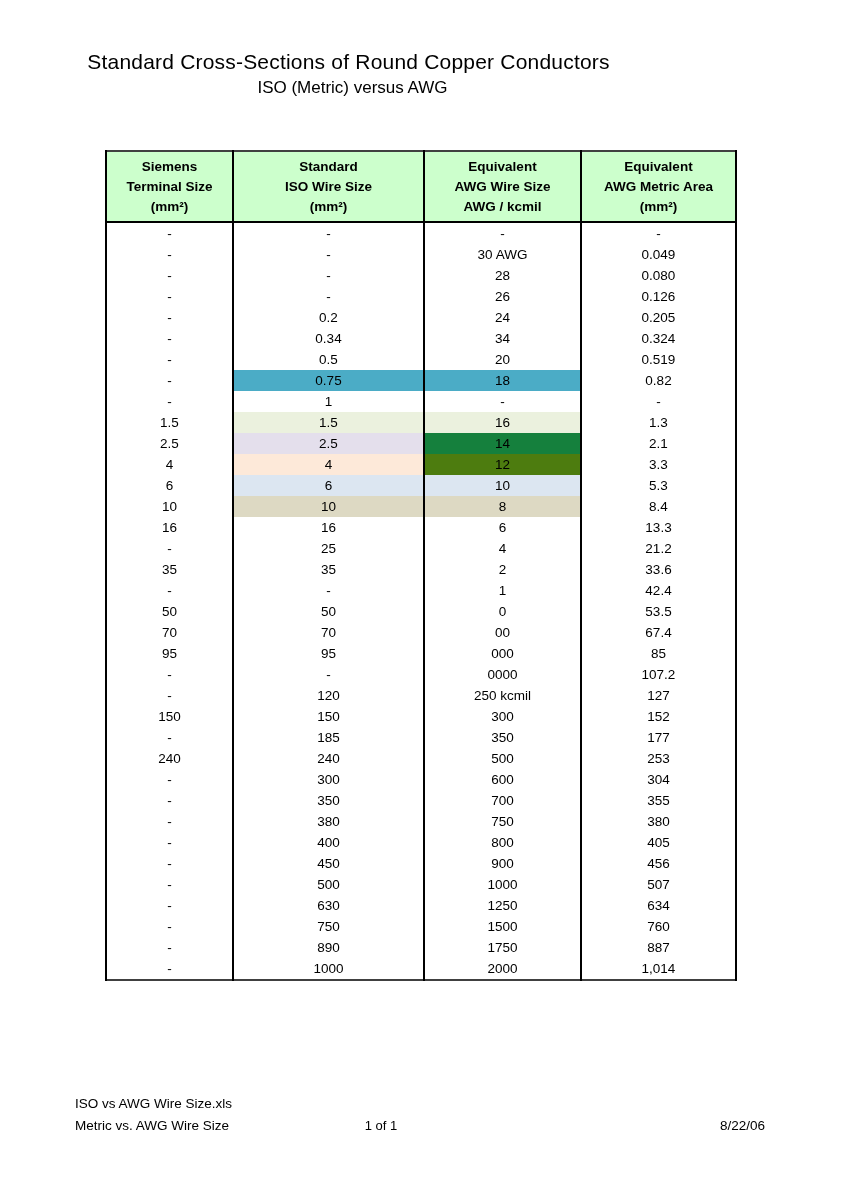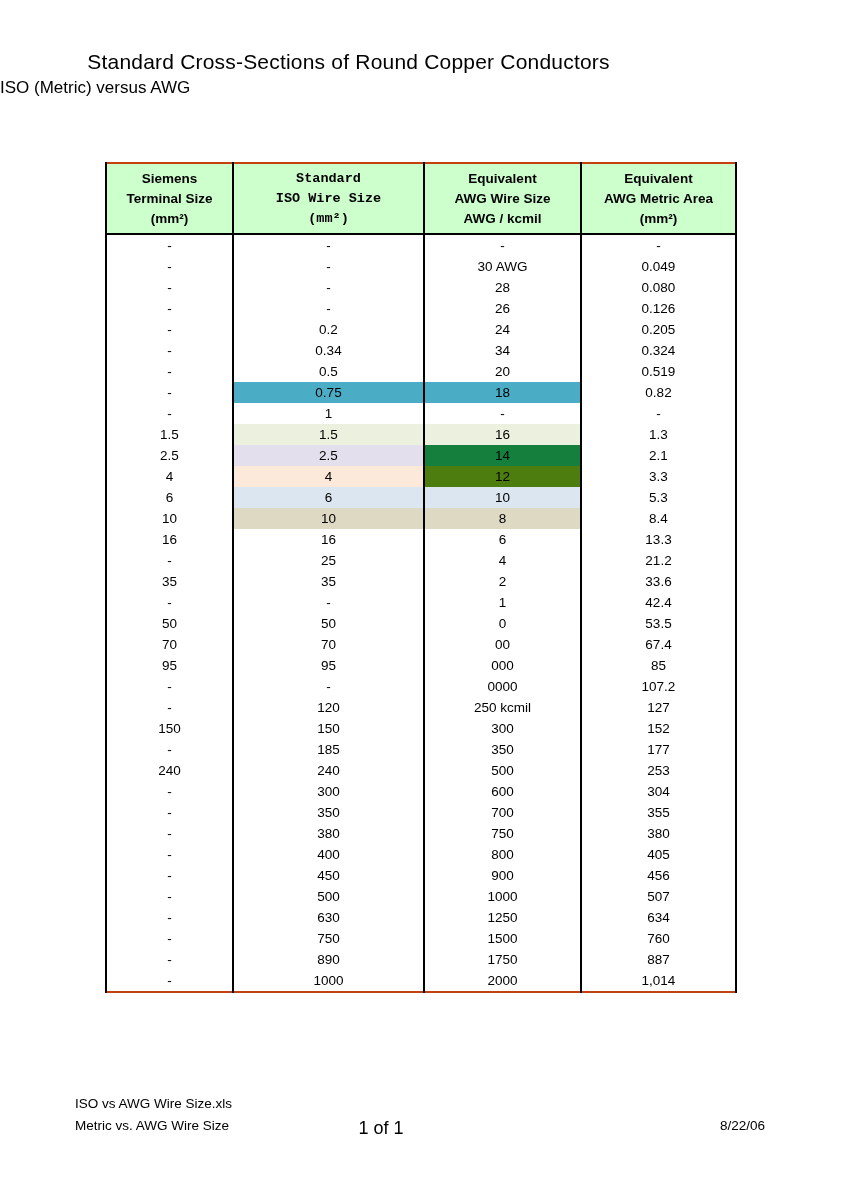--- a/index.html
+++ b/index.html
@@ -5,43 +5,43 @@
   html,body { margin:0; padding:0; }
   body {
     width:841px; height:1189px; background:#ffffff; position:relative;
     font-family:"Liberation Sans", sans-serif; color:#000;
   }
   .title {
     position:absolute; top:50px; left:0; width:697px;
     text-align:center; font-size:21px; letter-spacing:0.2px;
   }
   .subtitle {
-    position:absolute; top:78px; left:0; width:673px;
-    text-align:left; font-size:17px;
+    position:absolute; top:78px; left:16px; width:673px;
+    text-align:center; font-size:17px;
   }
   table.wire {
-    position:absolute; left:105px; top:162px; width:630px;
+    position:absolute; left:105px; top:150px; width:630px;
     border-collapse:collapse; table-layout:fixed;
-    border:2px solid #c2410c;
+    border:2px solid #404040;
   }
   table.wire th {
     font-size:13.5px; font-weight:bold; text-align:center;
     border-left:2px solid #000; border-right:2px solid #000;
     border-bottom:2px solid #000;
     padding:5px 0 4px 0; vertical-align:middle;
   }
   table.wire th div { line-height:20px; }
   table.wire td {
     font-size:13.5px; text-align:center; vertical-align:middle;
     border-left:2px solid #000; border-right:2px solid #000;
     height:21px; line-height:21px; padding:0;
   }
   .footer-file  { position:absolute; left:75px;  top:1096px; font-size:13.5px; }
   .footer-sheet { position:absolute; left:75px;  top:1118px; font-size:13.5px; }
-  .footer-page  { position:absolute; left:0; width:762px; top:1118px; text-align:center; font-size:18px; }
+  .footer-page  { position:absolute; left:0; width:762px; top:1118px; text-align:center; font-size:13px; }
   .footer-date  { position:absolute; right:76px; top:1118px; font-size:13.5px; text-align:right; }
 </style>
 </head>
 <body>
 
 <div class="title">Standard Cross-Sections of Round Copper Conductors</div>
 <div class="subtitle">ISO (Metric) versus AWG</div>
 
 <table class="wire">
   <colgroup>
@@ -50,21 +50,21 @@
       <col style="width:157px">
       <col style="width:155px">
   </colgroup>
   <thead>
     <tr id="header-row">
         <th style="background: rgb(204, 255, 204);">
           <div>Siemens</div>
           <div>Terminal Size</div>
           <div>(mm²)</div>
         </th>
-        <th style="background: rgb(204, 255, 204); font-family: Liberation Mono, monospace;">
+        <th style="background: rgb(204, 255, 204);">
           <div>Standard</div>
           <div>ISO Wire Size</div>
           <div>(mm²)</div>
         </th>
         <th style="background: rgb(204, 255, 204);">
           <div>Equivalent</div>
           <div>AWG Wire Size</div>
           <div>AWG / kcmil</div>
         </th>
         <th style="background: rgb(204, 255, 204);">

